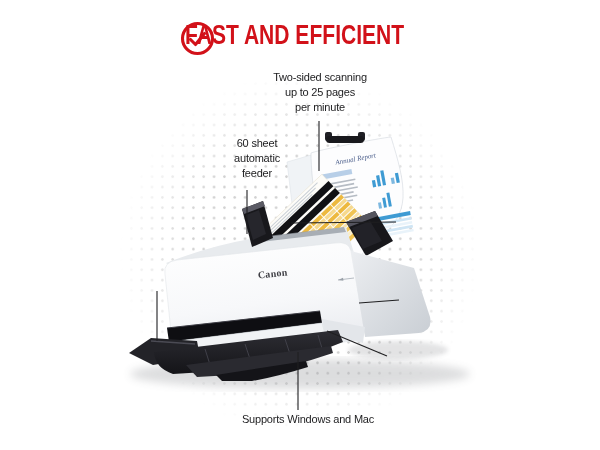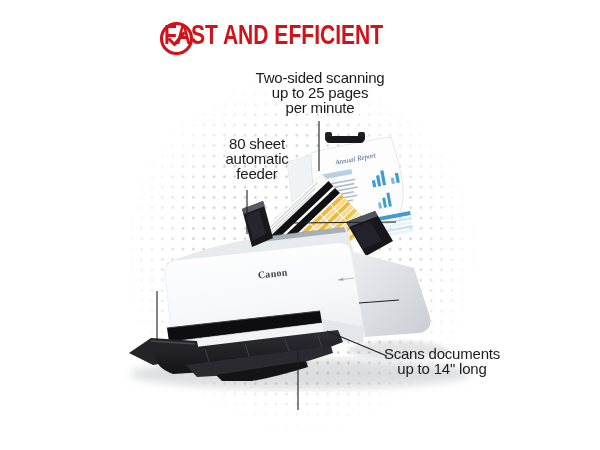--- a/index.html
+++ b/index.html
@@ -7,28 +7,28 @@
     position:relative;width:600px;height:450px;background:#ffffff;overflow:hidden;
     font-family:"Liberation Sans","DejaVu Sans",sans-serif;
   }
   .dots{
     position:absolute;left:0;top:0;width:600px;height:450px;
     background-image:radial-gradient(circle,#d2d2d2 1.05px,rgba(210,210,210,0) 1.5px);
     background-size:10.35px 10.35px;background-position:2px 6px;
     -webkit-mask-image:radial-gradient(circle 180px at 300px 253px,#000 60%,rgba(0,0,0,0) 100%);
     mask-image:radial-gradient(circle 180px at 300px 253px,#000 60%,rgba(0,0,0,0) 100%);
   }
-  .header{position:absolute;left:158px;top:20px;display:flex;align-items:center;}
+  .header{position:absolute;left:179px;top:20px;display:flex;align-items:center;}
   .header .check{width:37px;height:37px;flex:0 0 auto;}
   .header .title{
     margin-left:6px;font-size:27px;font-weight:bold;color:#d21119;
     letter-spacing:0px;white-space:nowrap;transform:scaleX(0.78);transform-origin:left center;
   }
   .callout{
-    position:absolute;color:#1c1c1e;font-size:15px;line-height:15px;
+    position:absolute;color:#1c1c1e;font-size:11px;line-height:15px;
     letter-spacing:-0.2px;text-align:center;white-space:pre-line;
   }
   .co-duplex  {left:225px;top:70px; width:190px;}
   .co-feeder  {left:202px;top:136px;width:110px;}
   .co-media   {left:388px;top:187px;width:125px;}
   .co-tray    {left:99px; top:233px;width:116px;}
   .co-software{left:381px;top:273px;width:126px;}
   .co-length  {left:379px;top:346px;width:126px;}
   .co-os      {left:206px;top:412px;width:204px;}
   svg{position:absolute;left:0;top:0;}
@@ -192,19 +192,18 @@
     <svg class="check" width="37" height="37" viewBox="0 0 37 37">
       <circle cx="18.5" cy="18.5" r="15" fill="none" stroke="#d21119" stroke-width="3.1"></circle>
       <path d="M11.5,19.5 L16.5,24.5 L25.5,13.5" fill="none" stroke="#d21119" stroke-width="3.1" stroke-linecap="round" stroke-linejoin="round"></path>
     </svg>
     <div class="title">FAST AND EFFICIENT</div>
   </div>
 
   <div class="callout co-duplex">Two-sided scanning
 up to 25 pages
 per minute</div>
-  <div class="callout co-feeder">80 sheet
+  <div class="callout co-feeder">60 sheet
 automatic
 feeder</div>
-  <div class="callout co-length">Scans documents
-up to 14" long</div>
+  <div class="callout co-os">Supports Windows and Mac</div>
 
 </div>
 
 </body></html>

